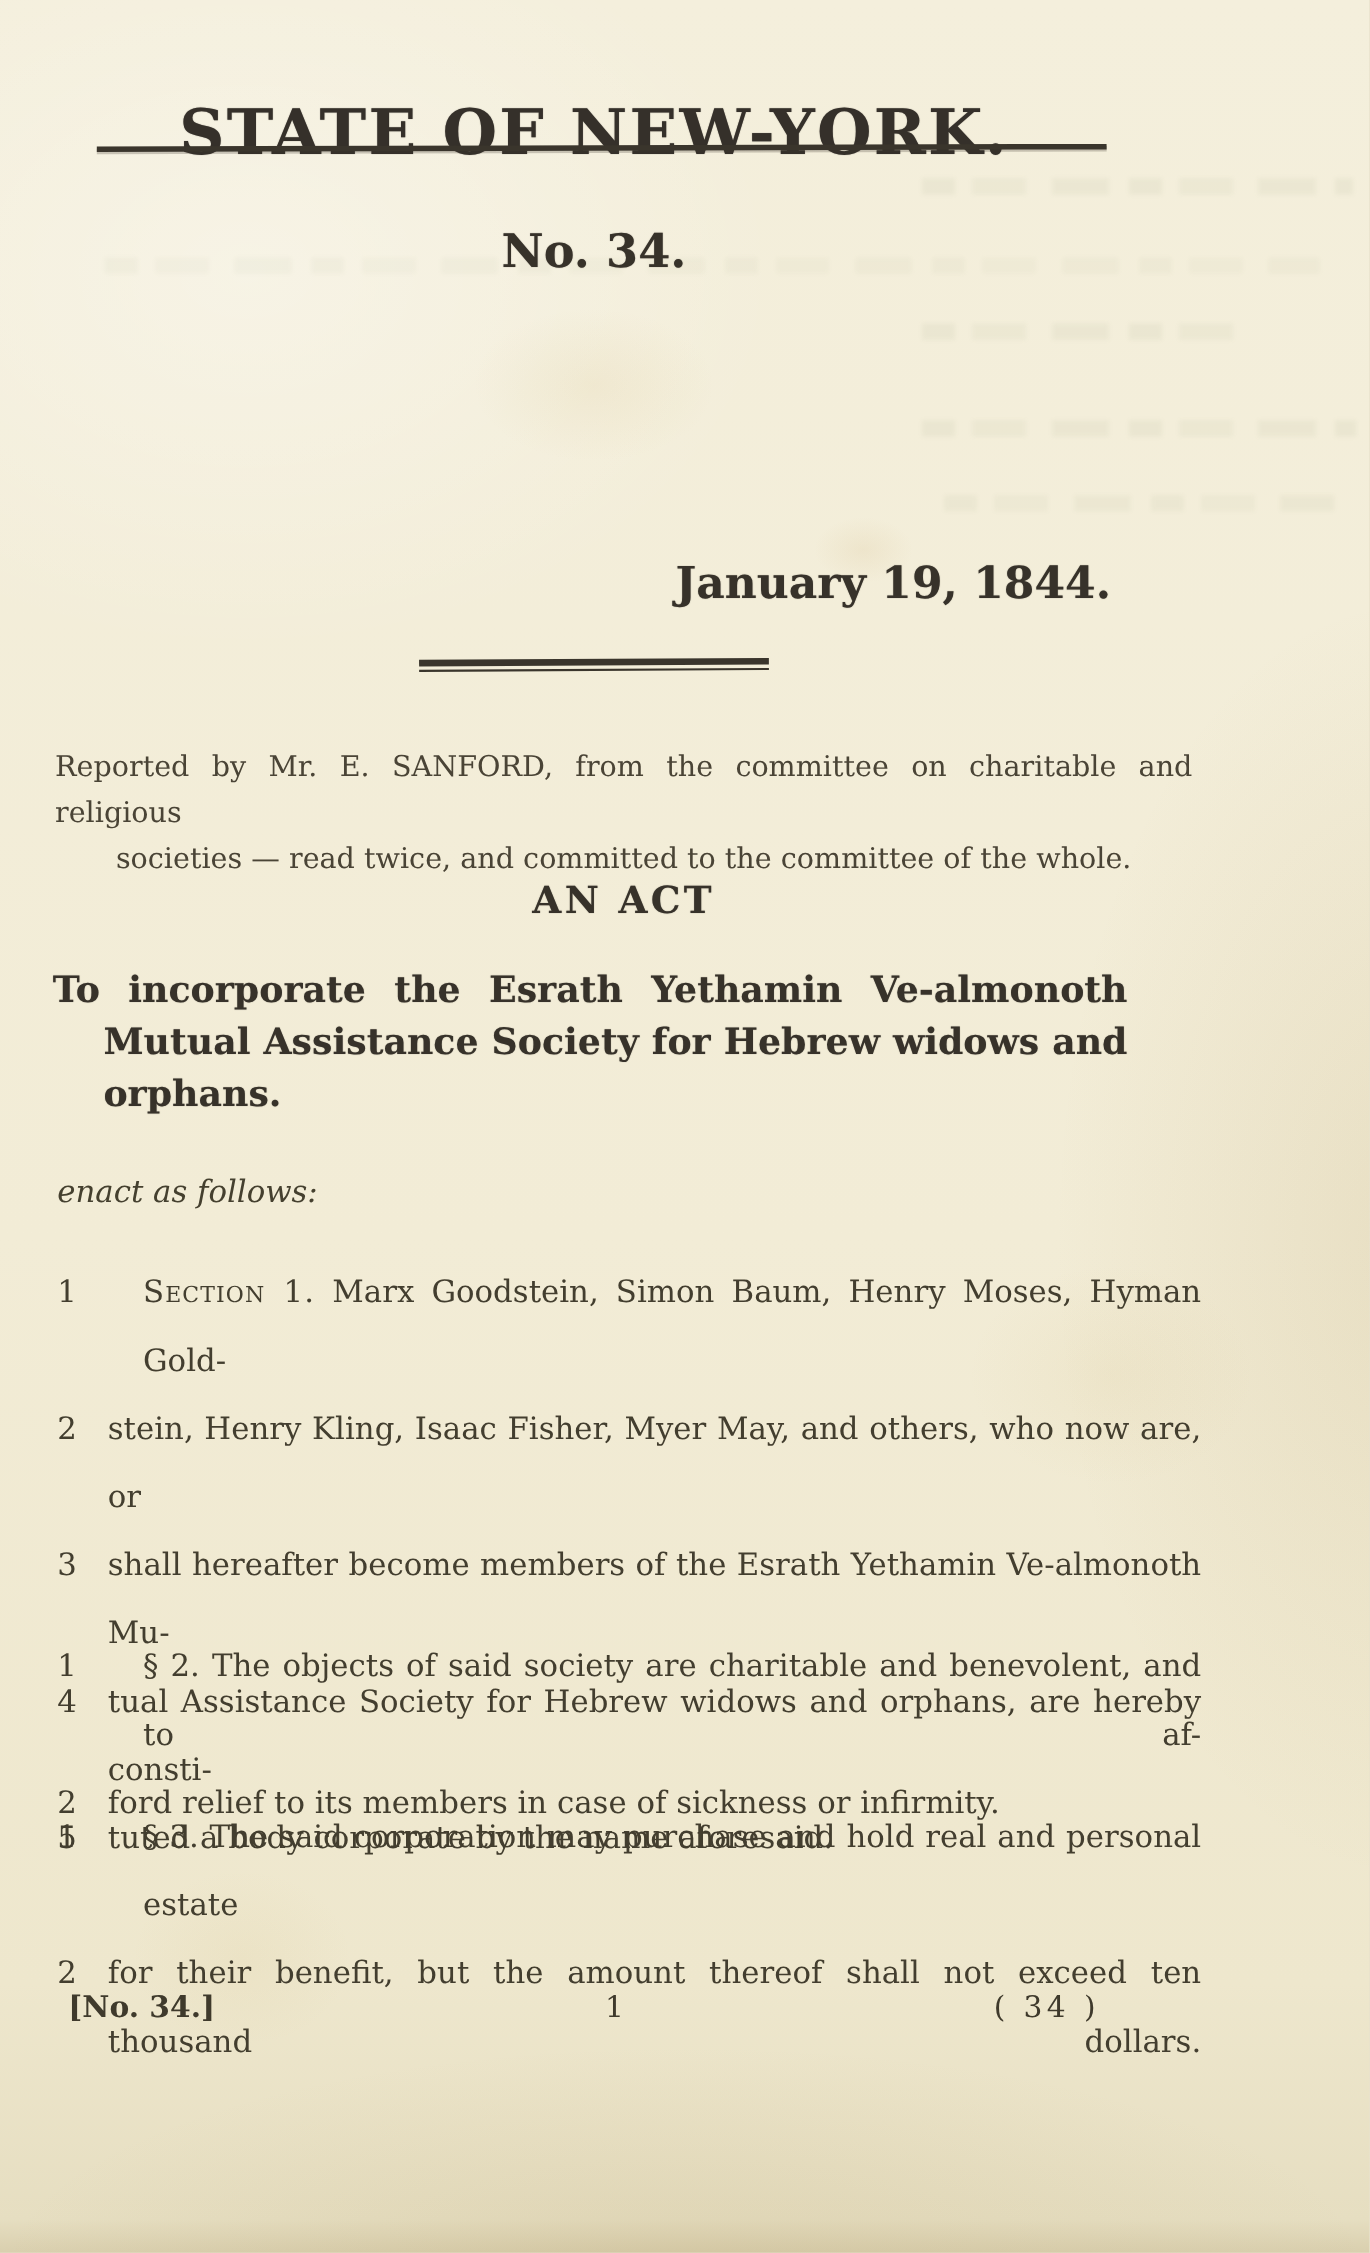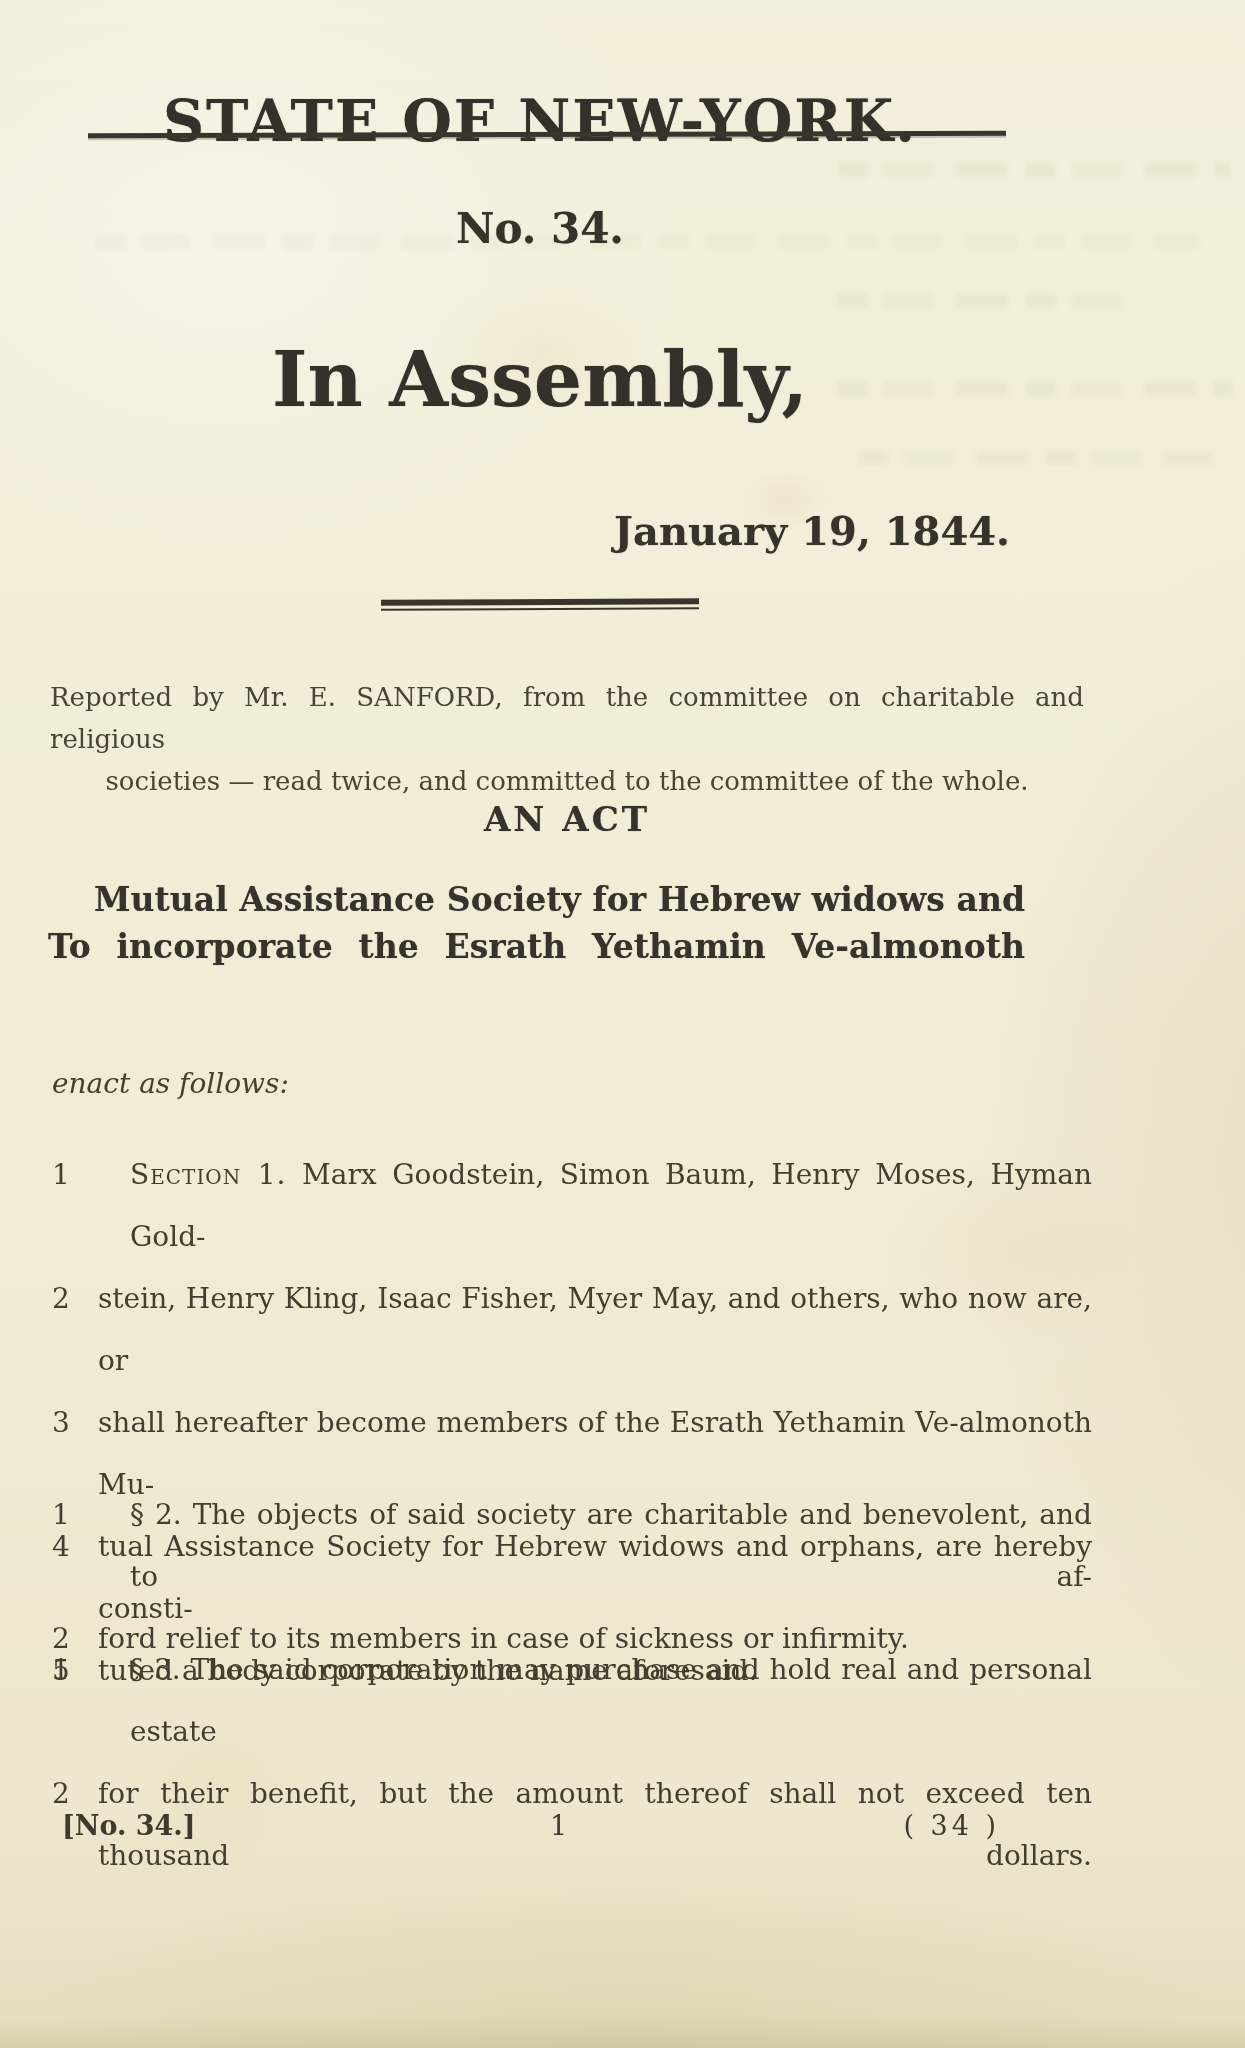--- a/index.html
+++ b/index.html
@@ -121,38 +121,38 @@
   <div class="ghost g1"></div>
   <div class="ghost g2"></div>
   <div class="ghost g3"></div>
   <div class="ghost g4"></div>
   <div class="ghost g5"></div>
 
   <div class="state-title">STATE OF NEW-YORK.</div>
   <div class="title-rule"></div>
 
   <div class="bill-no">No. 34.</div>
-  <div class="chamber">In Assembly,</div>
   <div class="date-line">January 19, 1844.</div>
 
   <div class="double-rule">
     <div class="thick"></div>
     <div class="thin"></div>
   </div>
 
   <div class="reported">
     <div class="r1">Reported by Mr. E. SANFORD, from the committee on charitable and religious</div>
     <div class="r2">societies — read twice, and committed to the committee of the whole.</div>
   </div>
 
   <div class="an-act">AN ACT</div>
 
   <div class="act-title">
+    <div class="t-full">To incorporate the Esrath Yethamin Ve-almonoth</div>
     <div class="t-full t-ind">Mutual Assistance Society for Hebrew widows and</div>
-    <div class="t-full">To incorporate the Esrath Yethamin Ve-almonoth</div>
+    <div class="t-last t-ind">orphans.</div>
   </div>
 
   <div class="enacting">
     <div class="e2">enact as follows:</div>
   </div>
 
   <div class="bill-section sec-1">
     <div class="bline">
       <span class="lnum">1</span>
       <span class="ltext full firstline"><span class="smallcaps">Section 1.</span> <span>Marx Goodstein, Simon Baum, Henry Moses, Hyman Gold-</span></span>

